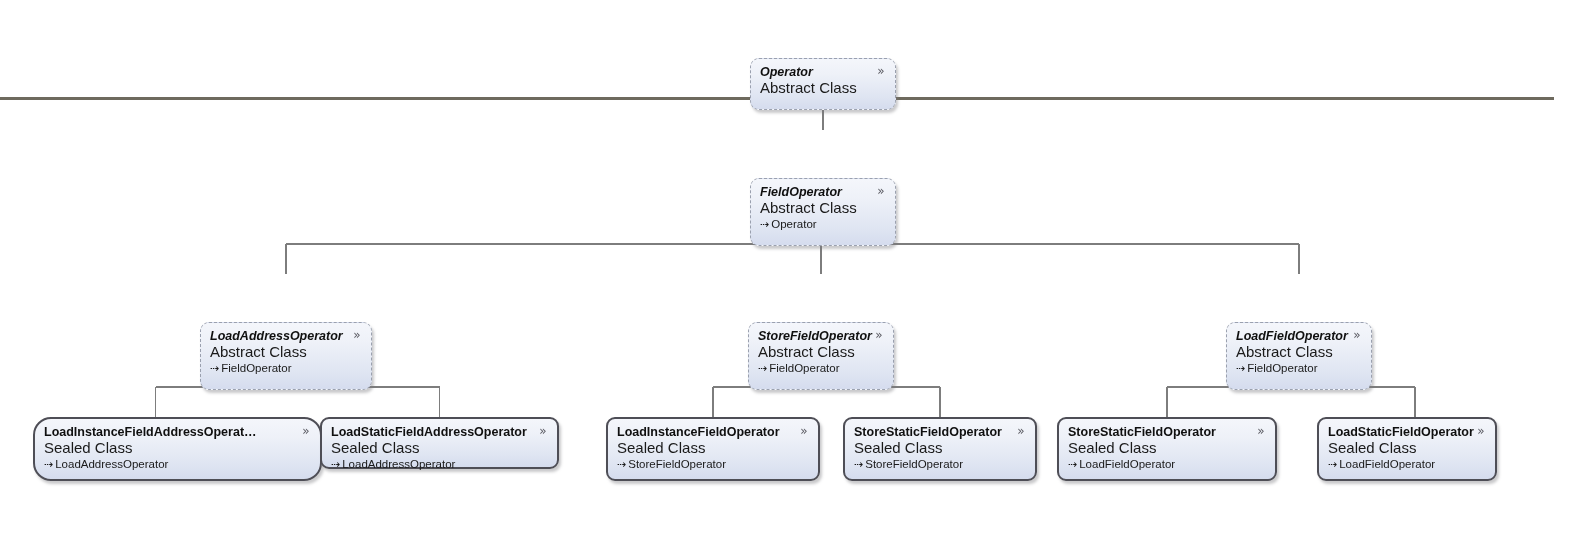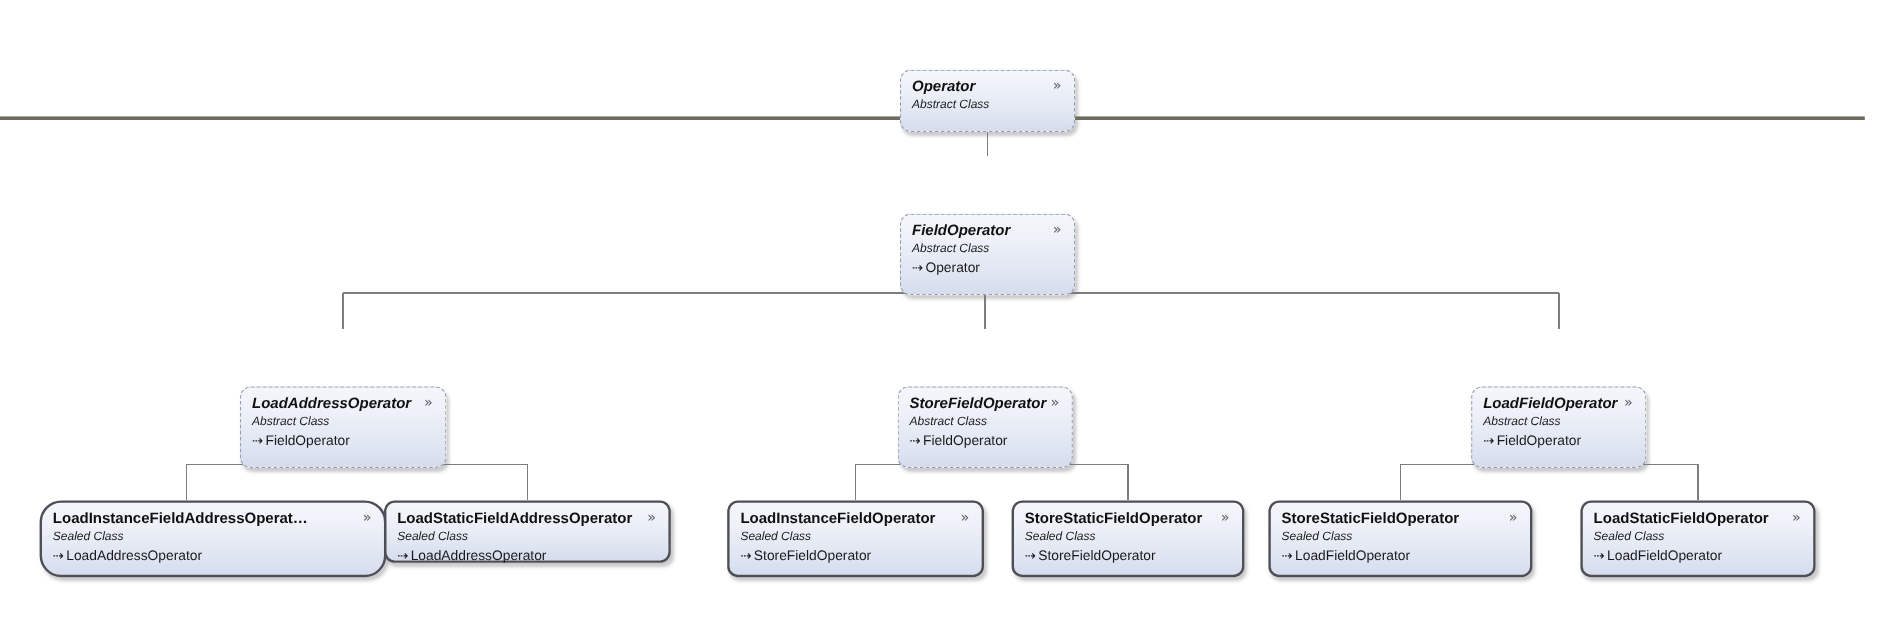--- a/index.html
+++ b/index.html
@@ -61,25 +61,24 @@
     font-weight: bold;
     line-height: 15px;
     padding-right: 22px;
     white-space: nowrap;
     overflow: hidden;
   }
   .uml-class.abstract .class-name {
     font-style: italic;
   }
   .class-kind {
-    font-size: 10px;
+    font-size: 15px;
     color: #1a1a1a;
     line-height: 16px;
     white-space: nowrap;
-    font-style: italic;
   }
   .class-base {
     font-size: 11.5px;
     color: #1a1a1a;
     line-height: 16px;
     white-space: nowrap;
   }
   .base-arrow {
     font-family: "DejaVu Sans", sans-serif;
     font-size: 11px;
@@ -186,21 +185,21 @@
         <div class="class-kind">Sealed Class</div>
         <div class="class-base"><span class="base-arrow">⇢</span><span>StoreFieldOperator</span></div>
         <div class="chevron">»</div>
       </div>
       <div class="uml-class sealed" style="left: 1057px; top: 417px; width: 220px; height: 64px;">
         <div class="class-name">StoreStaticFieldOperator</div>
         <div class="class-kind">Sealed Class</div>
         <div class="class-base"><span class="base-arrow">⇢</span><span>LoadFieldOperator</span></div>
         <div class="chevron">»</div>
       </div>
-      <div class="uml-class sealed" style="left: 1317px; top: 417px; width: 196px; height: 64px;">
+      <div class="uml-class sealed" style="left: 1317px; top: 417px; width: 180px; height: 64px;">
         <div class="class-name">LoadStaticFieldOperator</div>
         <div class="class-kind">Sealed Class</div>
         <div class="class-base"><span class="base-arrow">⇢</span><span>LoadFieldOperator</span></div>
         <div class="chevron">»</div>
       </div>
     </div>
 
 </div>
 
 </body></html>

